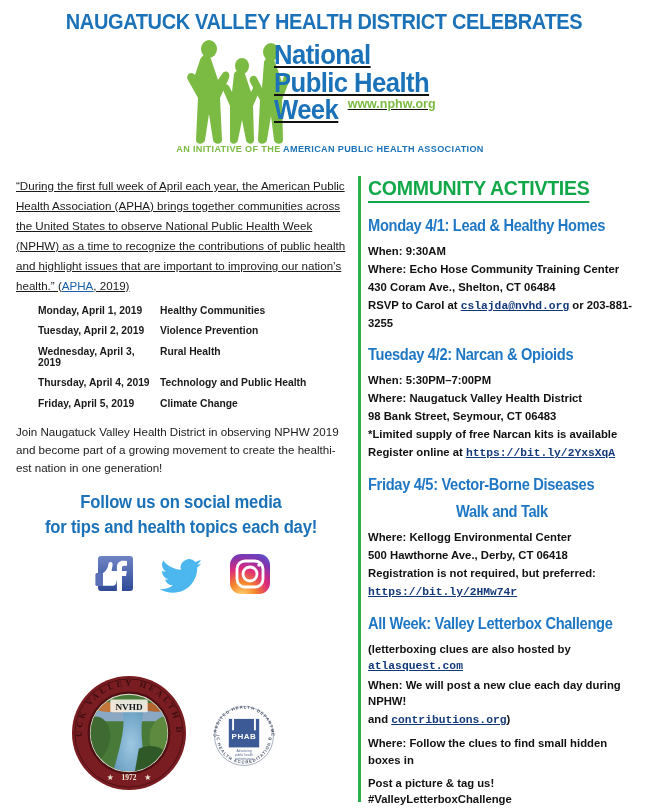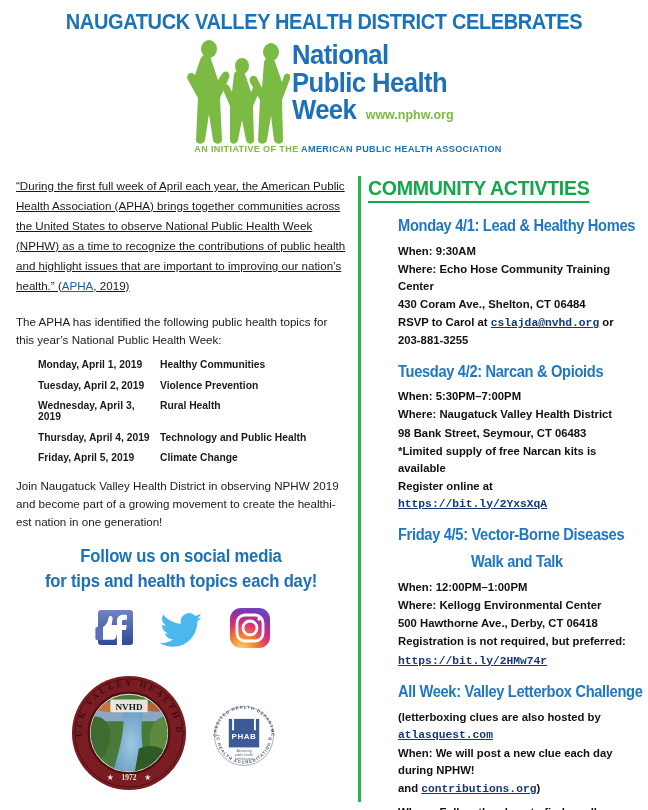--- a/index.html
+++ b/index.html
@@ -12,30 +12,30 @@
 
   
   .title{
     position:absolute;left:0;top:10px;width:648px;text-align:center;
     font-size:21.5px;font-weight:bold;color:#1b72b8;
     letter-spacing:-0.4px;transform:scaleX(.93);transform-origin:center top;
     white-space:nowrap;
   }
   .logo{position:absolute;left:170px;top:36px;width:320px;height:125px;}
   .logo-figs{position:absolute;left:8px;top:0;width:112px;height:112px;}
-  .logo-words{position:absolute;left:122px;top:6px;width:200px;}
+  .logo-words{position:absolute;left:104px;top:6px;width:200px;text-decoration:underline;}
   .logo-line{
     font-size:27px;font-weight:bold;color:#1b72b8;line-height:1.02;
     letter-spacing:-0.6px;transform:scaleX(.95);transform-origin:left top;
     white-space:nowrap;
   }
-  .logo-week-row{display:flex;align-items:flex-end;gap:6px;}
+  .logo-week-row{display:flex;gap:6px;}
   .logo-url{font-size:12.5px;font-weight:bold;color:#7cbb43;padding-bottom:3px;white-space:nowrap;}
   .logo-tag{
-    position:absolute;left:18px;top:108px;width:320px;text-align:center;
+    position:absolute;left:0;top:108px;width:320px;text-align:center;
     font-size:9.1px;font-weight:bold;letter-spacing:.35px;white-space:nowrap;
   }
   .logo-tag .g{color:#7cbb43;}
   .logo-tag .b{color:#1b72b8;}
 
   
   .divider{position:absolute;left:358px;top:176px;width:2.5px;height:626px;background:#2bb24c;}
 
   .colL{position:absolute;left:16px;top:176px;width:330px;}
   .colR{position:absolute;left:368px;top:176px;width:268px;}
@@ -65,21 +65,21 @@
   .seal-nvhd{position:absolute;left:26px;top:2px;width:118px;height:118px;}
   .seal-phab{position:absolute;left:162px;top:26px;width:76px;height:76px;}
 
   
   .sect-head{
     font-size:21px;font-weight:bold;color:#12a84a;
     letter-spacing:-0.3px;transform:scaleX(.93);transform-origin:left top;
     border-bottom:2.5px solid #12a84a;display:inline-block;padding-bottom:1px;
     white-space:nowrap;
   }
-  .ev{margin-top:14px;margin-left:30px;}
+  .ev{margin-top:14px;}
   .ev-title{
     font-size:15.6px;font-weight:bold;color:#1f77c4;line-height:1.2;
     letter-spacing:-0.35px;transform:scaleX(.94);transform-origin:left top;
     white-space:nowrap;
   }
   .ev-title.center{text-align:center;transform-origin:center top;margin-top:8px;}
   .ev-body{margin-top:7px;font-size:11.3px;font-weight:bold;line-height:1.48;color:#111;}
   .ev-body div{margin-bottom:1.5px;}
   .ev-body a{color:#14397a;text-decoration:underline;font-family:Liberation Mono, monospace;}
   .ev-gap{margin-top:6px;}
@@ -116,21 +116,20 @@
   </div>
 
   <div class="divider"></div>
 
   <div class="colL">
 
     <div class="quote">
       <span>“During the first full week of April each year, the American Public Health Association (APHA) brings together communities across the United States to observe National Public Health Week (NPHW) as a time to recognize the  contributions of public health and highlight issues that are important to improving our nation’s health.” (</span><a href="#">APHA</a><span>, 2019)</span>
     </div>
 
-    <div class="intro">The APHA has identified the following public health topics for this year’s National Public Health Week:</div>
 
     <div class="topics">
       <div class="topic-row">
         <span class="topic-date">Monday, April 1, 2019</span>
         <span class="topic-name">Healthy Communities</span>
       </div>
       <div class="topic-row">
         <span class="topic-date">Tuesday, April 2, 2019</span>
         <span class="topic-name">Violence Prevention</span>
       </div>
@@ -277,21 +276,20 @@
           <span>Register online at </span><a href="#">https://bit.ly/2YxsXqA</a>
         </div>
       </div>
     </div>
 
     
     <div class="ev">
       <div class="ev-title">Friday 4/5: Vector-Borne Diseases</div>
       <div class="ev-title center">Walk and Talk</div>
       <div class="ev-body">
-        <div>When: 12:00PM–1:00PM</div>
         <div>Where: Kellogg Environmental Center</div>
         <div>500 Hawthorne Ave., Derby, CT 06418</div>
         <div>Registration is not required, but preferred:</div>
         <div>
           <a href="#">https://bit.ly/2HMw74r</a>
         </div>
       </div>
     </div>
 
     

